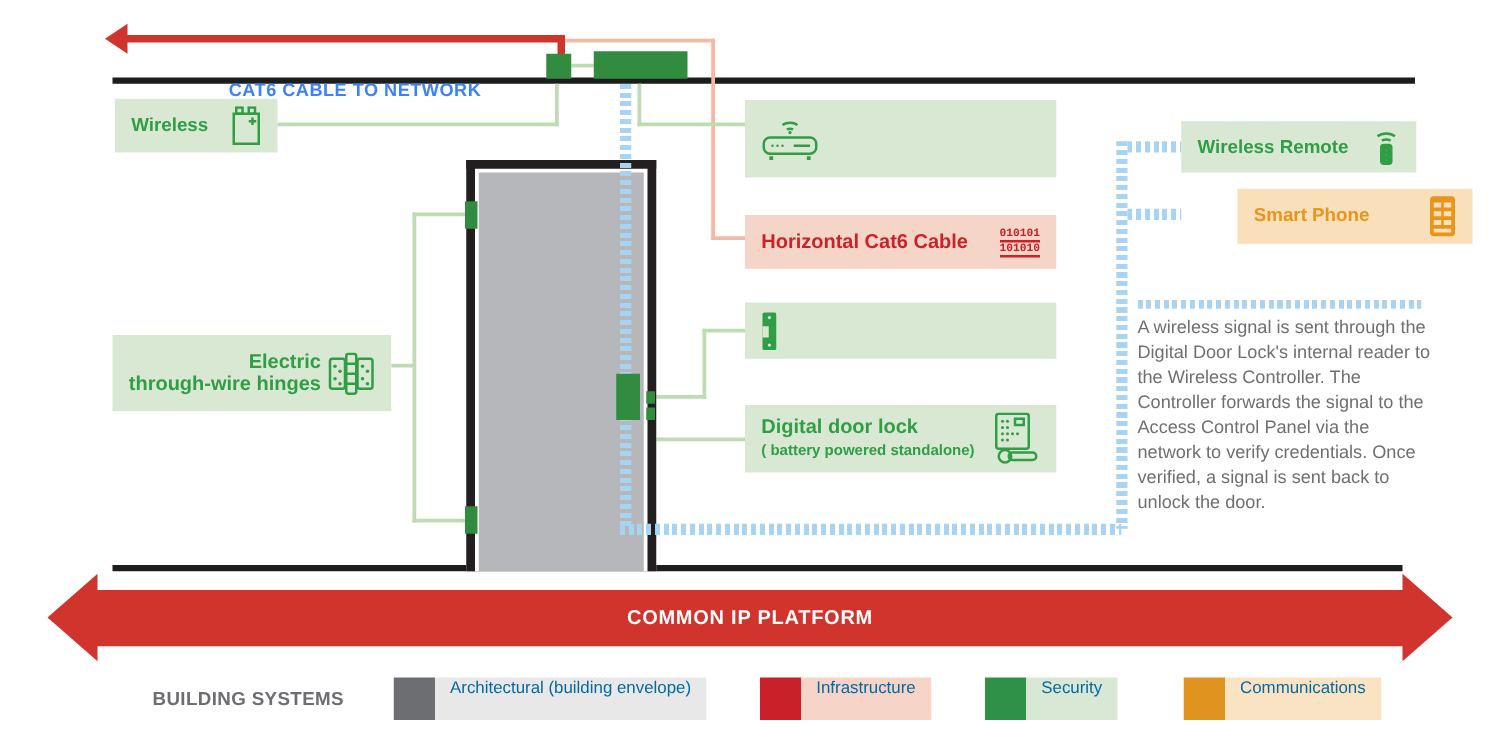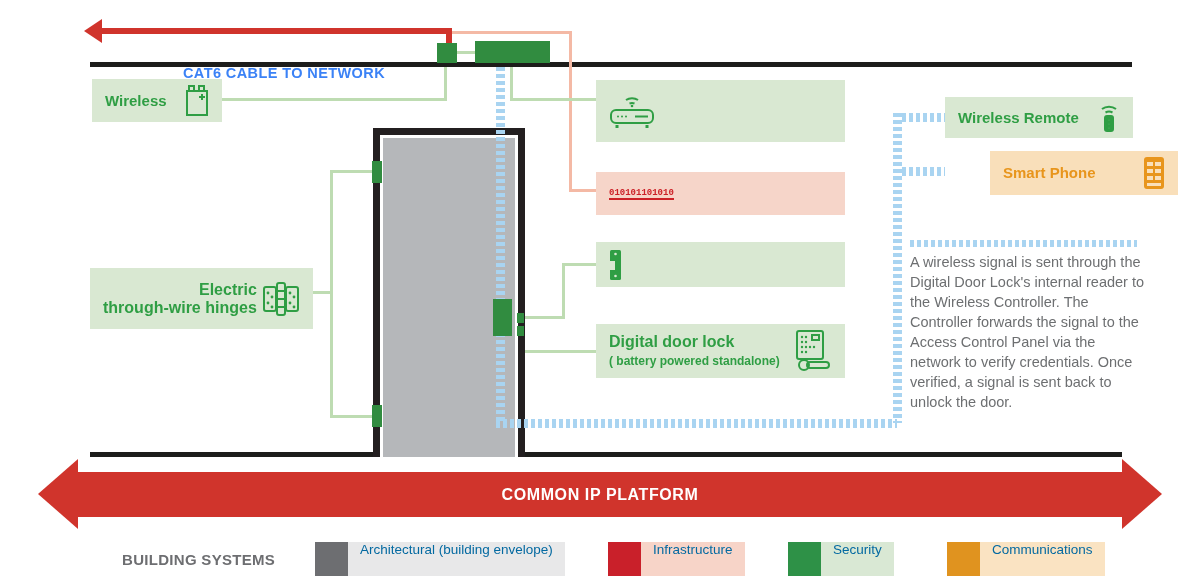--- a/index.html
+++ b/index.html
@@ -30,21 +30,21 @@
   
   #platform-body{position:absolute;left:75px;top:472px;width:1050px;height:45px;background:#d0342c;
                  display:flex;align-items:center;justify-content:center;}
   #platform-label{color:#fff;font-weight:bold;font-size:16px;letter-spacing:.6px;}
   
   .legend-item{position:absolute;top:542px;display:flex;align-items:stretch;height:34px;}
   .legend-swatch{width:33px;height:34px;}
   .legend-box{display:flex;align-items:flex-start;padding:0 12px;font-size:13.5px;color:#0369a1;white-space:nowrap;}
   #legend-title{position:absolute;left:122px;top:551px;font-weight:bold;font-size:15px;color:#6d6e71;letter-spacing:.3px;text-align:center;}
   
-  .binary{display:flex;align-items:center;color:#cc2127;font-weight:bold;
+  .binary{display:flex;flex-direction:column;align-items:center;color:#cc2127;font-weight:bold;
           font-size:9px;line-height:10px;font-family:"Liberation Mono",monospace;}
   .binary span{border-bottom:2px solid #cc2127;}
   #cat6-label{position:absolute;left:183px;top:37px;color:#3b82f6;font-weight:bold;font-size:14.5px;letter-spacing:.4px;margin-top:28px;}
 </style>
 </head>
 <body>
 
 <div id="canvas">
 
   <div class="blackline" style="left:90px;top:62px;width:1042px;height:5px;"></div>
@@ -135,20 +135,21 @@
         <circle cx="9" cy="24.5" r="1" fill="#2f9e44" stroke="none"></circle>
           <circle cx="13" cy="24.5" r="1" fill="#2f9e44" stroke="none"></circle>
           <circle cx="17" cy="24.5" r="1" fill="#2f9e44" stroke="none"></circle>
         <path d="M26 24.5h13"></path>
         <path d="M8 33v3M38 33v3" stroke-width="3"></path>
       </svg>
     </span>
   </div>
 
   <div class="box pink" style="left:596px;top:172px;width:249px;height:43px;">
+    <span class="lbl">Horizontal Cat6 Cable</span>
     <span class="binary">
       <span>010101</span>
       <span>101010</span>
     </span>
   </div>
 
   <div class="box" style="left:596px;top:242px;width:249px;height:45px;">
     <span style="display:flex;">
       <svg width="13" height="32" viewBox="0 0 13 32">
         <rect x="1" y="1" width="11" height="30" rx="1.5" fill="#2f9e44"></rect>

